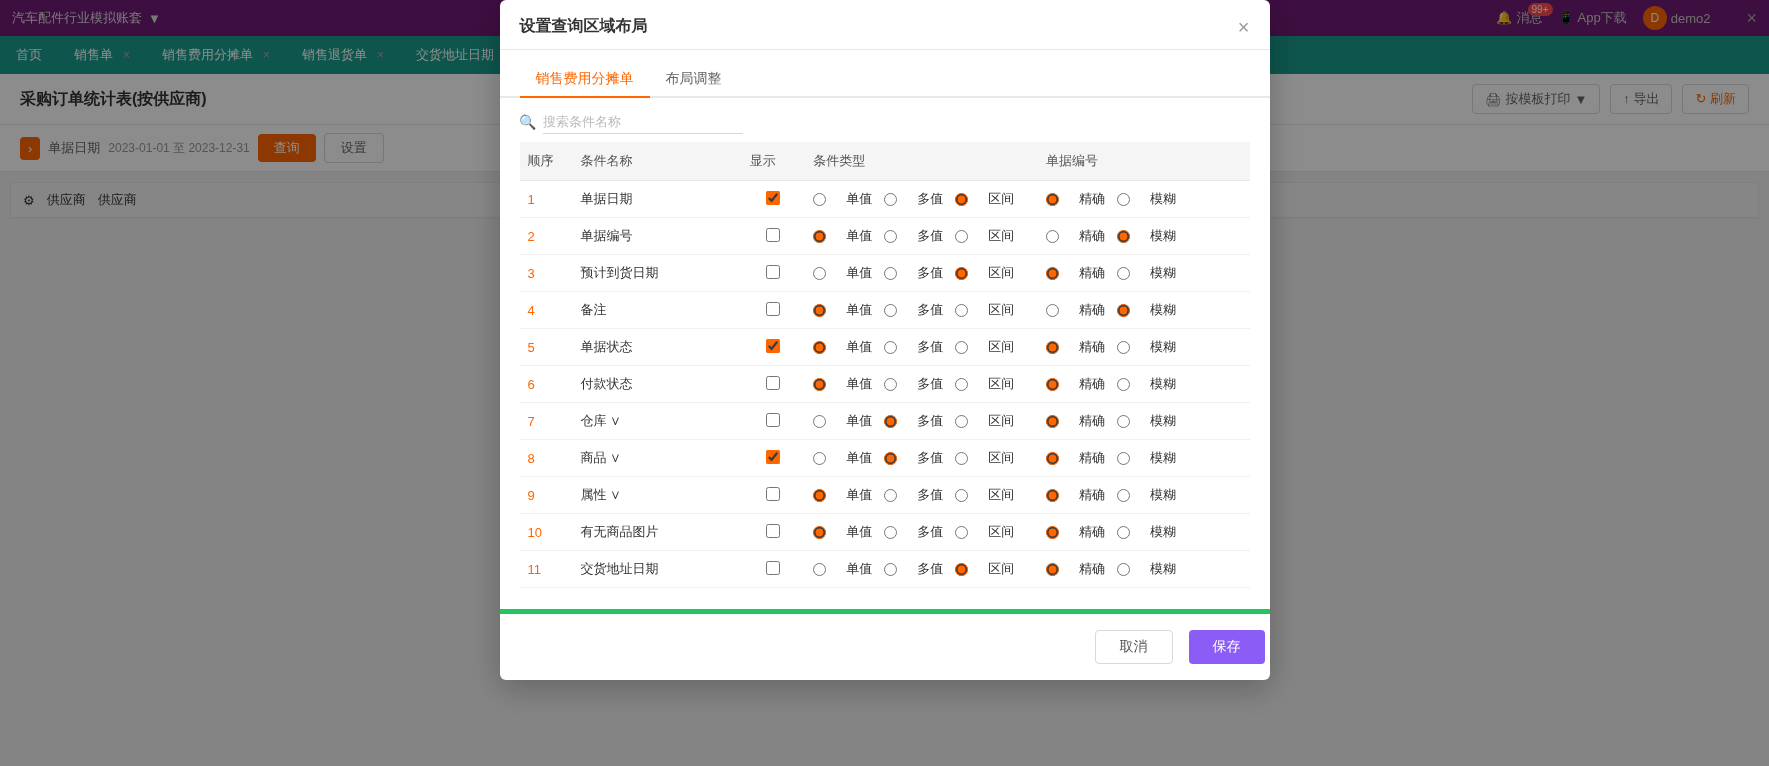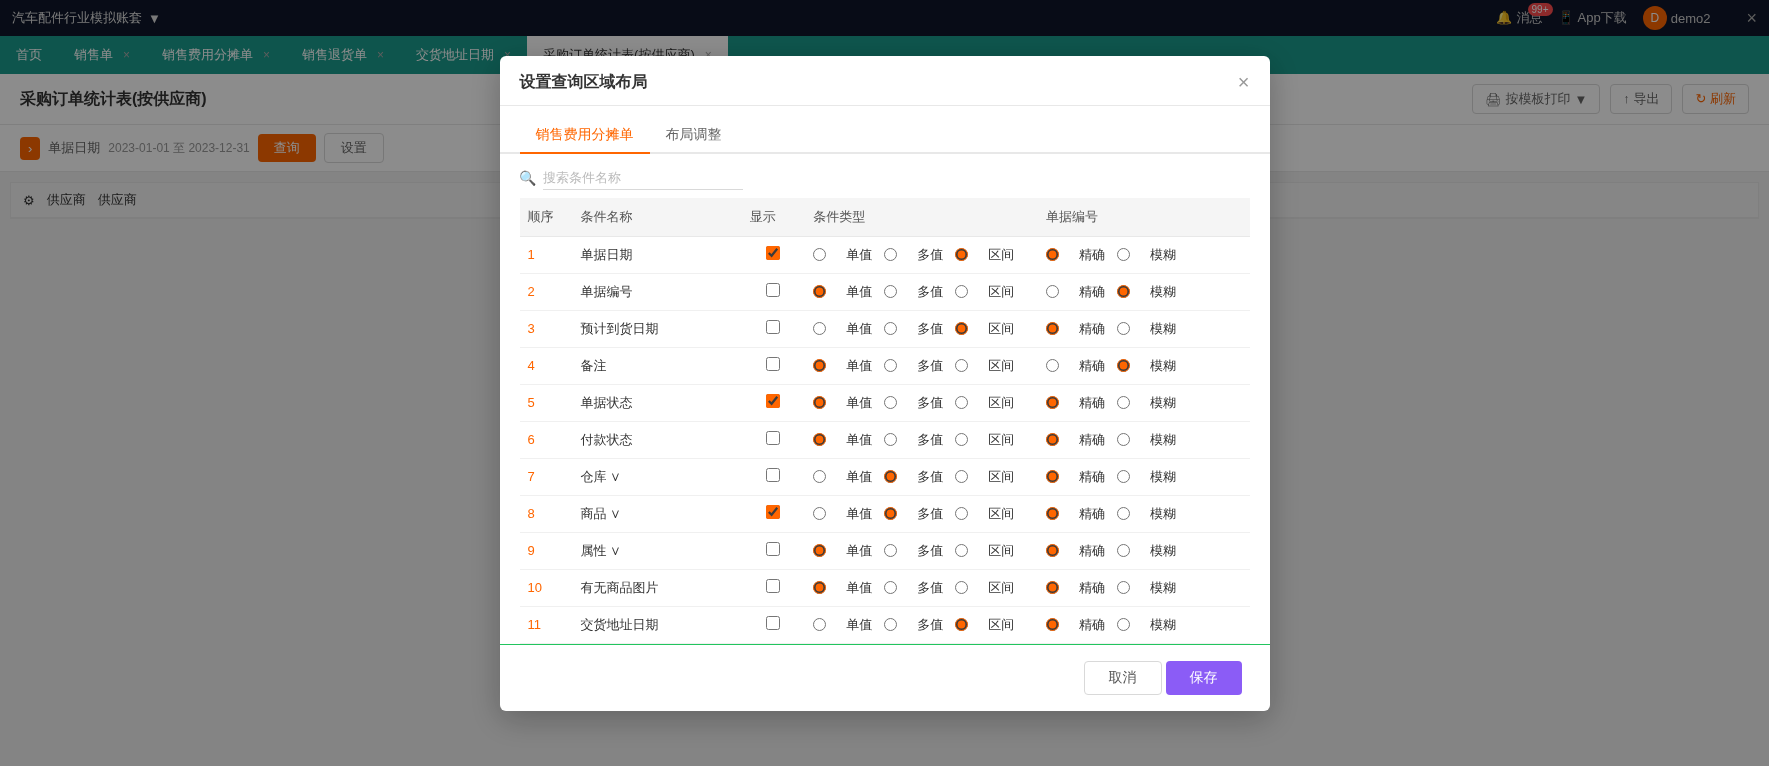--- a/index.html
+++ b/index.html
@@ -1,20 +1,20 @@
 <!DOCTYPE html>
 <html><head>
   <meta charset="utf-8">
   <style>
     * { box-sizing: border-box; margin: 0; padding: 0; }
     body { font-family: 'Microsoft YaHei', Arial, sans-serif; font-size: 13px; background: #f0f0f0; color: #333; }
 
     
     .top-nav {
-      background: #0f172a;
+      background: #701a75;
       height: 36px;
       display: flex;
       align-items: center;
       justify-content: space-between;
       padding: 0 12px;
       color: #ccc;
     }
     .top-nav-left { font-size: 13px; color: #ddd; display: flex; align-items: center; gap: 6px; }
     .top-nav-right { display: flex; align-items: center; gap: 16px; font-size: 13px; }
     .top-nav-right .notif { position: relative; }
@@ -91,21 +91,20 @@
       border-bottom: 1px solid #e8e8e8;
     }
 
     
     .overlay {
       position: fixed;
       top: 0; left: 0; right: 0; bottom: 0;
       background: rgba(0,0,0,0.45);
       z-index: 1000;
       display: flex;
-      align-items: center;
       justify-content: center;
     }
 
     
     .dialog {
       background: #fff;
       border-radius: 6px;
       width: 770px;
       max-height: 680px;
       display: flex;
@@ -195,25 +194,25 @@
     
     .radio-group { display: flex; align-items: center; gap: 12px; }
     .radio-item { display: flex; align-items: center; gap: 20px; cursor: pointer; }
     .radio-item input[type="radio"] { accent-color: #f60; cursor: pointer; }
 
     
     .cb { accent-color: #f60; cursor: pointer; width: 14px; height: 14px; }
 
     
     .dialog-footer {
-      padding: 16px 28px;
+      padding: 16px 5px;
       display: flex;
       justify-content: flex-end;
-      gap: 4px;
-      border-top: 1px solid #22c55e;
+      gap: 16px;
+      border-top: 5px solid #22c55e;
     }
     .btn-cancel {
       padding: 7px 24px;
       border: 1px solid #d9d9d9;
       background: #fff;
       border-radius: 4px;
       cursor: pointer;
       font-size: 14px;
       color: #555;
     }

